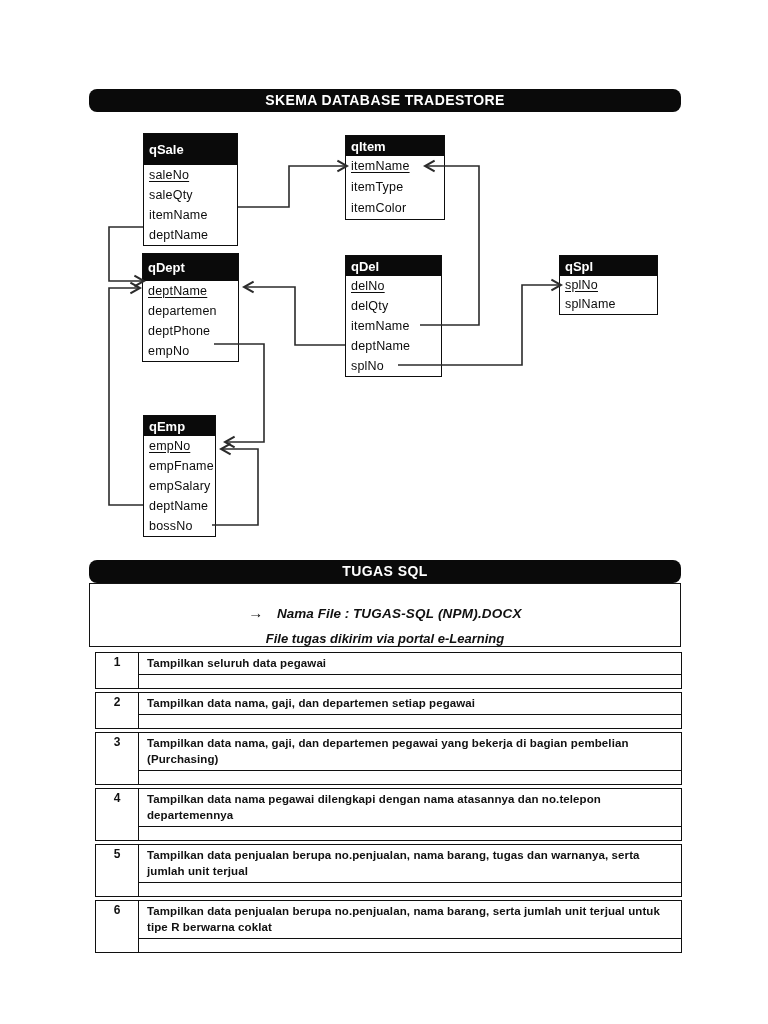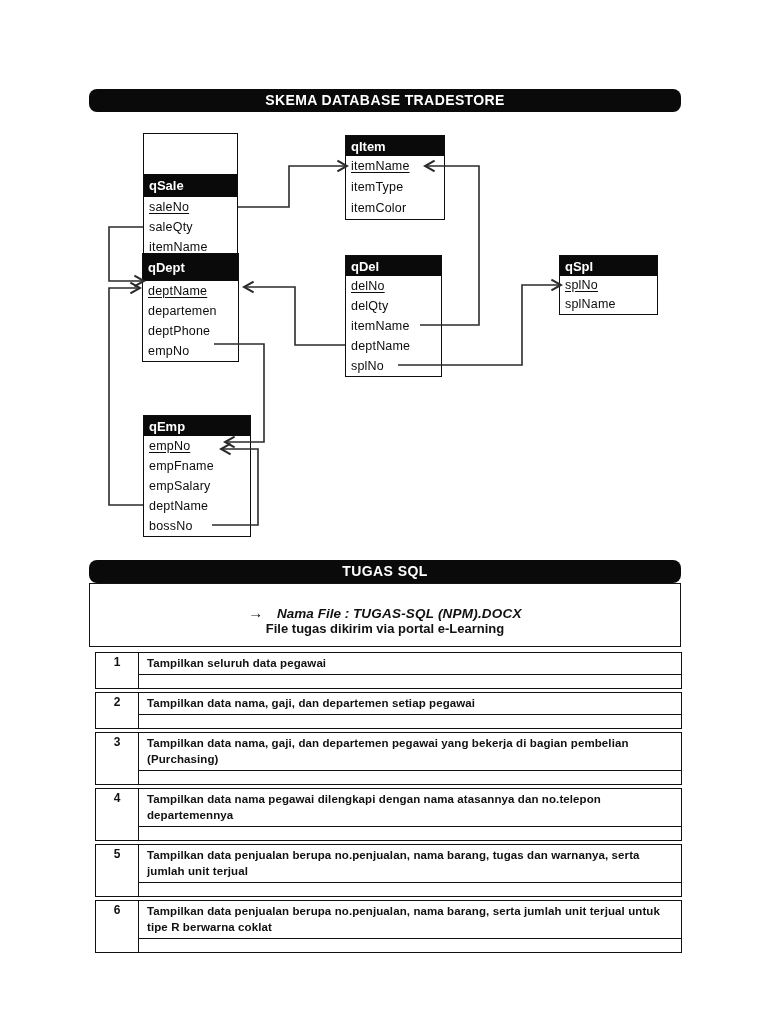--- a/index.html
+++ b/index.html
@@ -20,39 +20,39 @@
   }
   .ent-header{
     background:#0a0a0a;color:#fff;font-weight:bold;font-size:13px;
     padding-left:5px;display:flex;align-items:center;height:20px;
   }
   .ent-field{
     font-size:12.5px;height:20px;line-height:20px;padding-left:5px;
     color:#0c0c0c;white-space:nowrap;letter-spacing:.2px;
   }
   .ent-field.pk{text-decoration:underline;text-underline-offset:2px;}
-  .qsale{left:143px;top:133px;width:95px;}  .qsale .ent-header{height:23px;margin-top:40px;}
+  .qsale{left:143px;top:133px;width:95px;}  .qsale .ent-header{height:31px;}
   .qitem{left:345px;top:135px;width:100px;} .qitem .ent-field{height:21px;line-height:21px;}
   .qdept{left:142px;top:253px;width:97px;}  .qdept .ent-header{height:27px;}
   .qdel{left:345px;top:255px;width:97px;}
   .qspl{left:559px;top:255px;width:99px;}   .qspl .ent-field{height:19px;line-height:19px;}
-  .qemp{left:143px;top:415px;width:108px;}
+  .qemp{left:143px;top:415px;width:73px;}
   #connector-layer{position:absolute;left:0;top:0;z-index:5;pointer-events:none;}
   
   #tugas-banner{top:560px;}
   #tugas-box{
     position:absolute;left:89px;top:583px;width:592px;height:64px;
     border:1.8px solid #141414;box-sizing:border-box;background:#fff;
     text-align:center;
   }
   #file-line{margin-top:20px;font-size:13.5px;font-style:italic;}
   #file-line .arrow{font-size:15px;margin-right:10px;font-weight:normal;}
   #file-line .label{font-weight:600;}
   #file-line .value{font-weight:800;letter-spacing:.2px;}
-  #note-line{margin-top:0;font-size:13px;font-weight:600;}
+  #note-line{margin-top:10px;font-size:13px;font-weight:600;font-style:italic;}
   
   #task-table{position:absolute;left:95px;top:652px;width:587px;}
   .task-block{
     border:1.7px solid #101010;display:flex;margin-bottom:3px;background:#fff;
     box-sizing:border-box;
   }
   .num-cell{
     width:42px;flex:0 0 42px;border-right:1.7px solid #101010;
     font-weight:bold;font-size:12px;text-align:center;padding-top:2px;
   }

